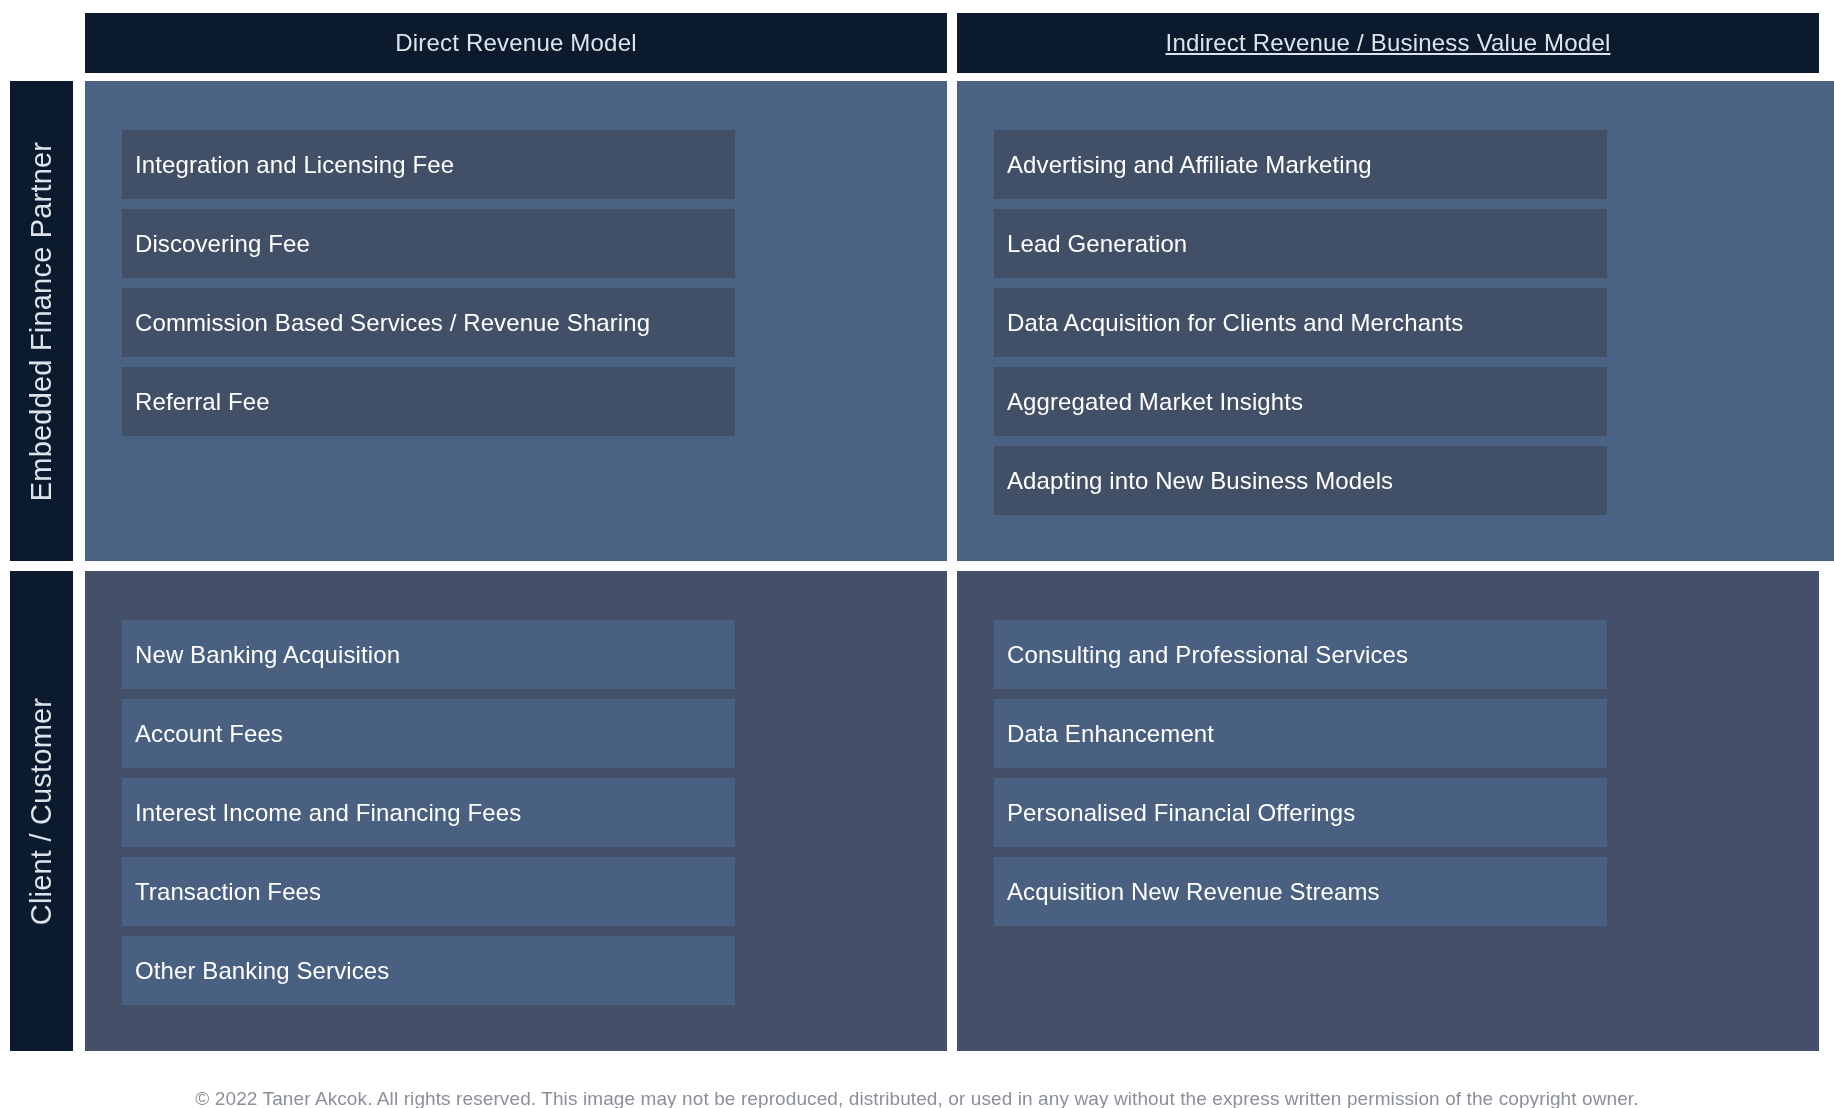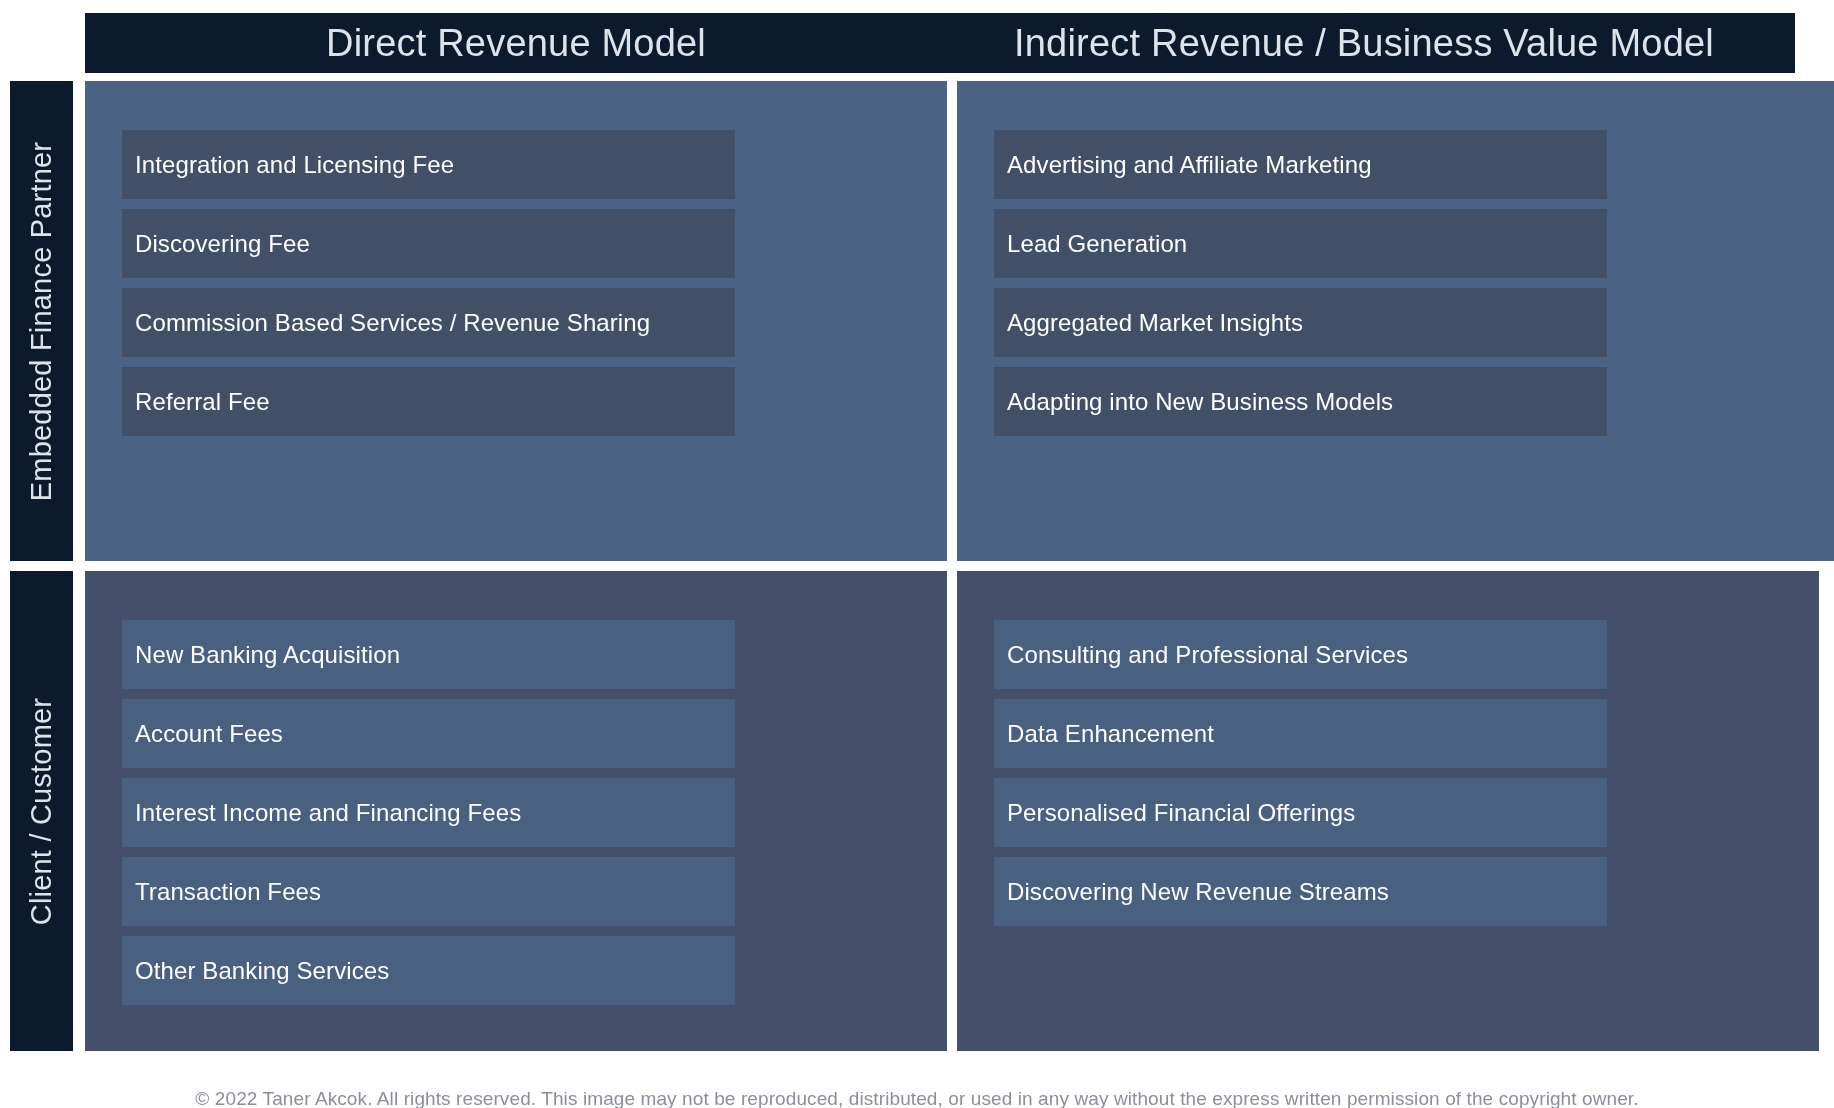--- a/index.html
+++ b/index.html
@@ -24,27 +24,27 @@
 
   
   .col-header {
     position: absolute;
     height: 60px;
     background: #0b1b2d;
     display: flex;
     align-items: center;
     justify-content: center;
     color: #dde3ea;
-    font-size: 38px;
+    font-size: 24px;
     letter-spacing: 0.2px;
     font-weight: 400;
     white-space: nowrap;
   }
   .col-header.c1 { left: 85px;  top: 13px; width: 862px; }
-  .col-header.c2 { left: 933px; top: 13px; width: 862px; }
+  .col-header.c2 { left: 957px; top: 13px; width: 862px; text-decoration: underline; }
 
   
   .row-label {
     position: absolute;
     left: 10px;
     width: 63px;
     background: #0b1b2d;
     color: #dde3ea;
     display: flex;
     align-items: center;
@@ -149,20 +149,23 @@
 
   <div class="panel q12">
     <div class="cards">
       <div class="card">
           <span>Advertising and Affiliate Marketing</span>
         </div>
       <div class="card">
           <span>Lead Generation</span>
         </div>
       <div class="card">
+          <span>Data Acquisition for Clients and Merchants</span>
+        </div>
+      <div class="card">
           <span>Aggregated Market Insights</span>
         </div>
       <div class="card">
           <span>Adapting into New Business Models</span>
         </div>
     </div>
   </div>
 
   <div class="panel q21">
     <div class="cards">
@@ -189,20 +192,20 @@
       <div class="card">
           <span>Consulting and Professional Services</span>
         </div>
       <div class="card">
           <span>Data Enhancement</span>
         </div>
       <div class="card">
           <span>Personalised Financial Offerings</span>
         </div>
       <div class="card">
-          <span>Discovering New Revenue Streams</span>
+          <span>Acquisition New Revenue Streams</span>
         </div>
     </div>
   </div>
 
   <div class="footer">© 2022 Taner Akcok. All rights reserved. This image may not be reproduced, distributed, or used in any way without the express written permission of the copyright owner.</div>
 
 </div>
 
 </body></html>

